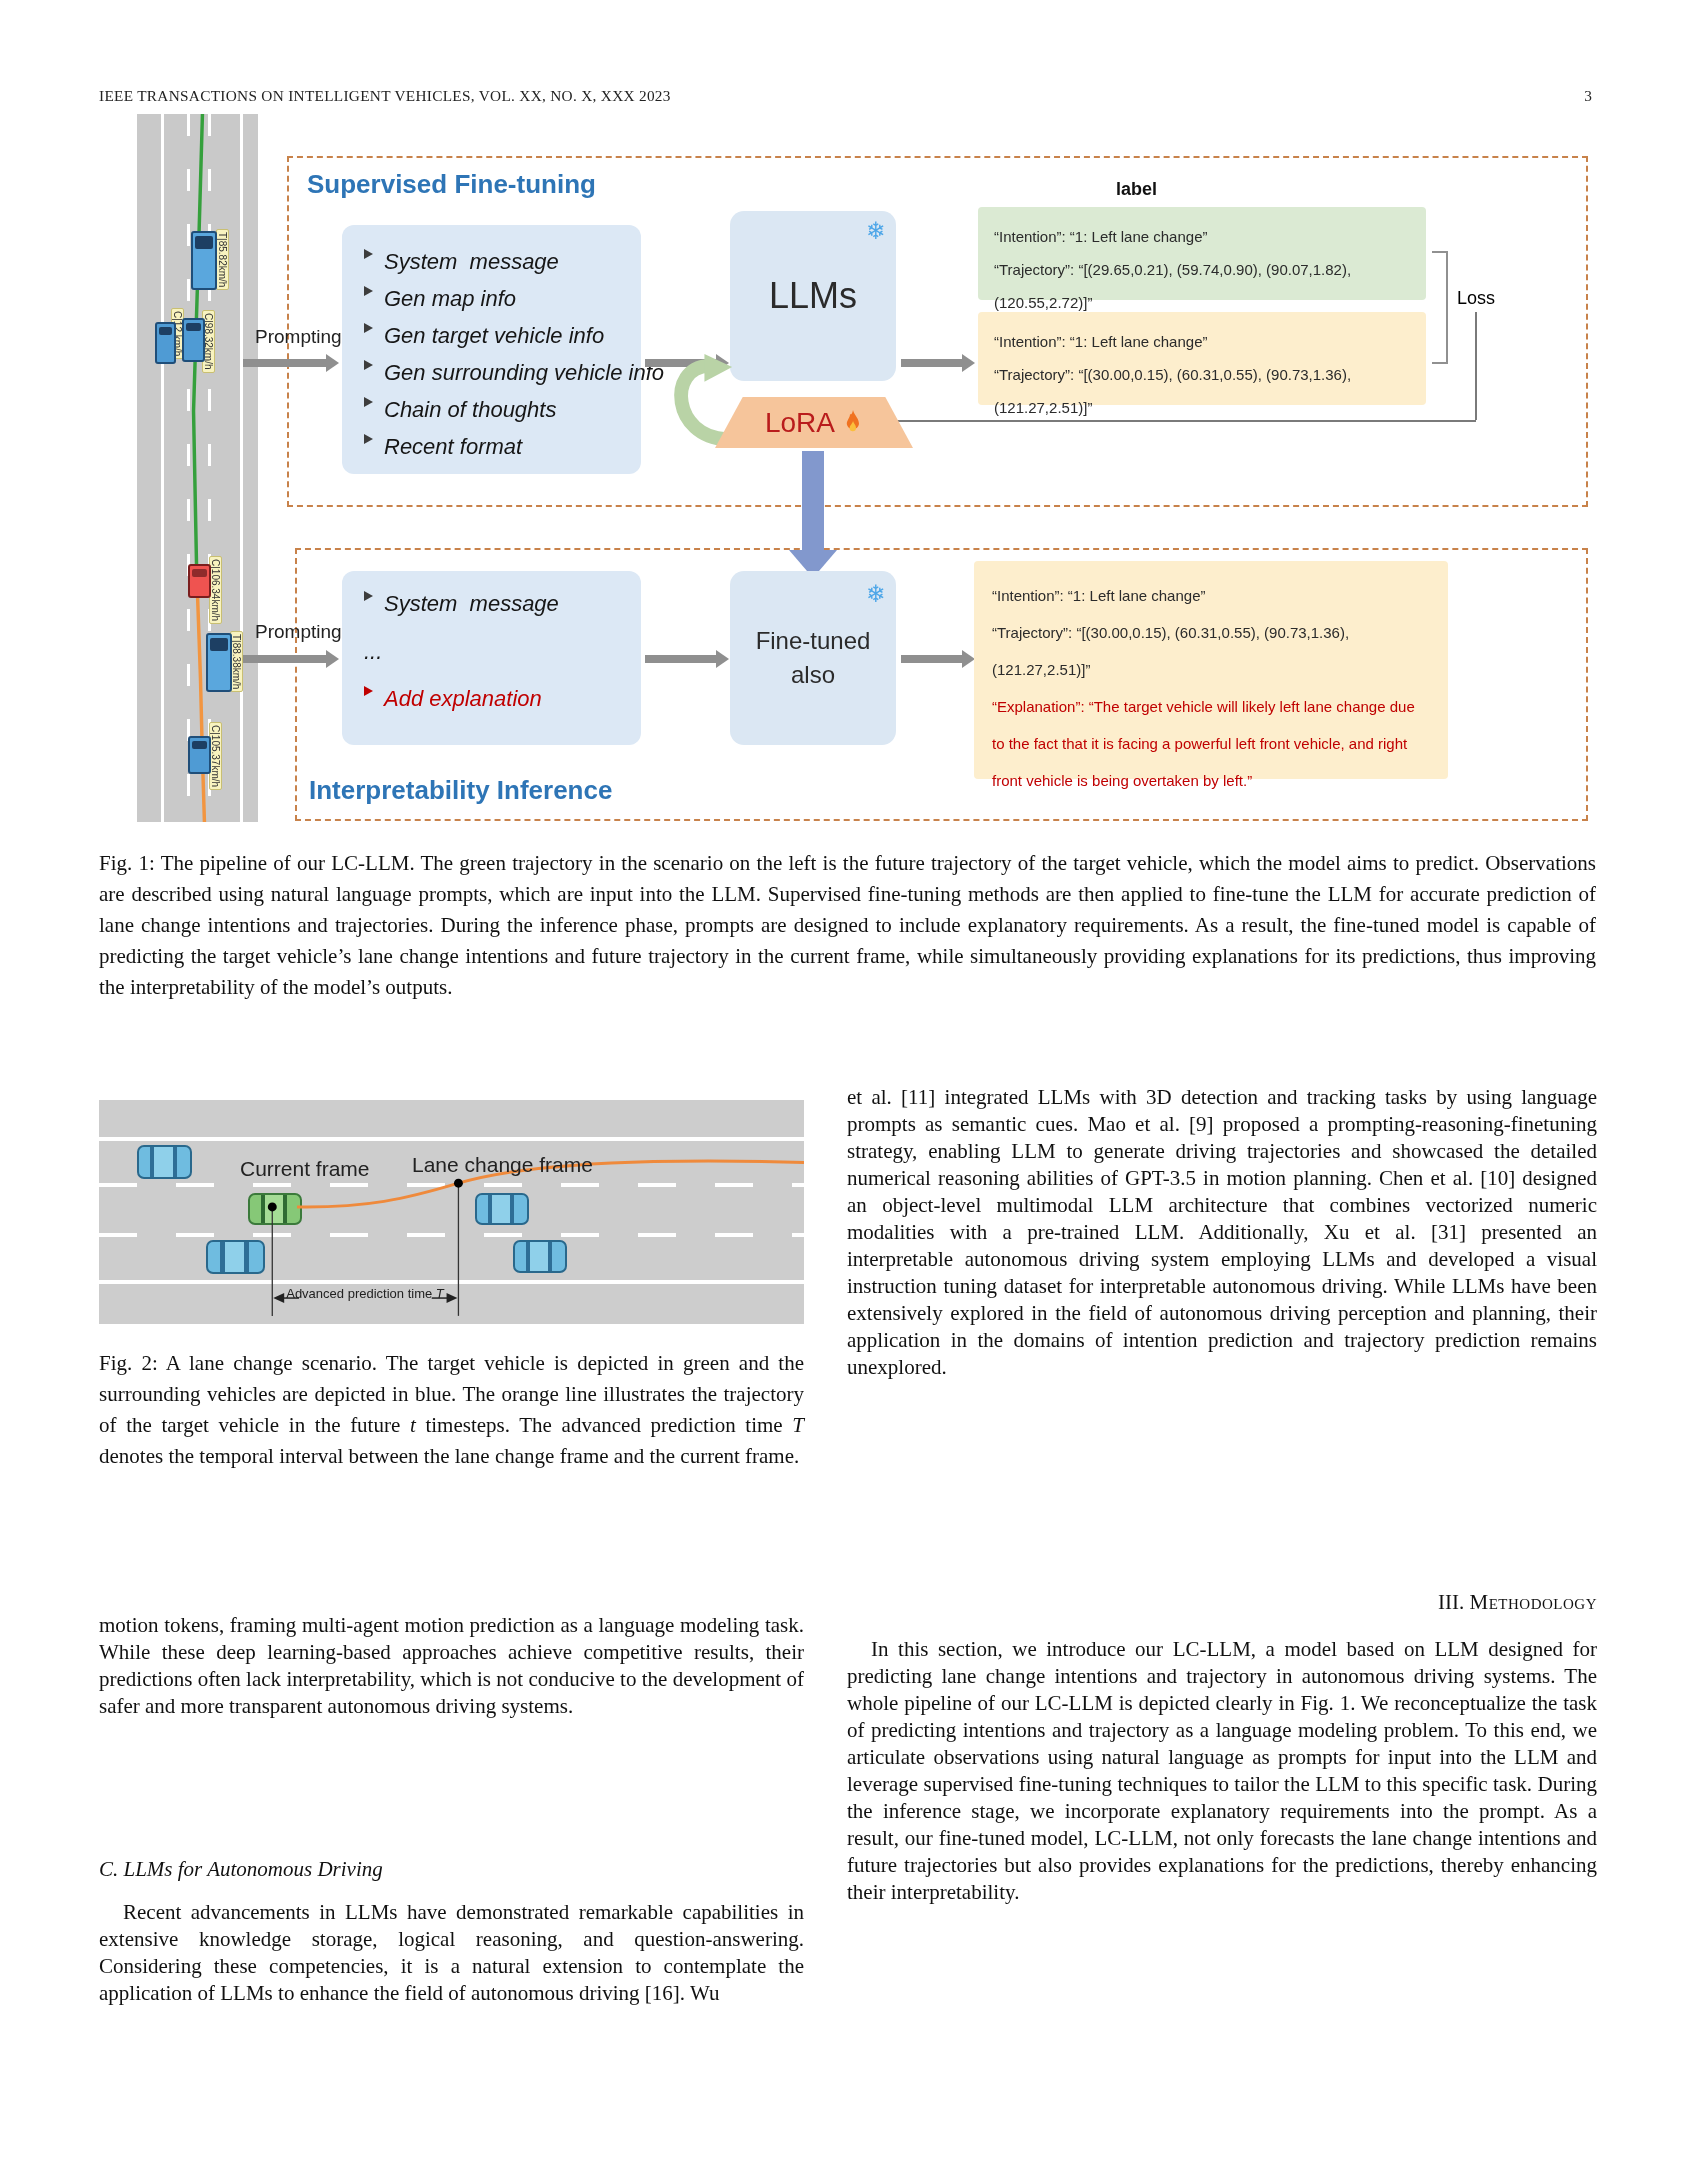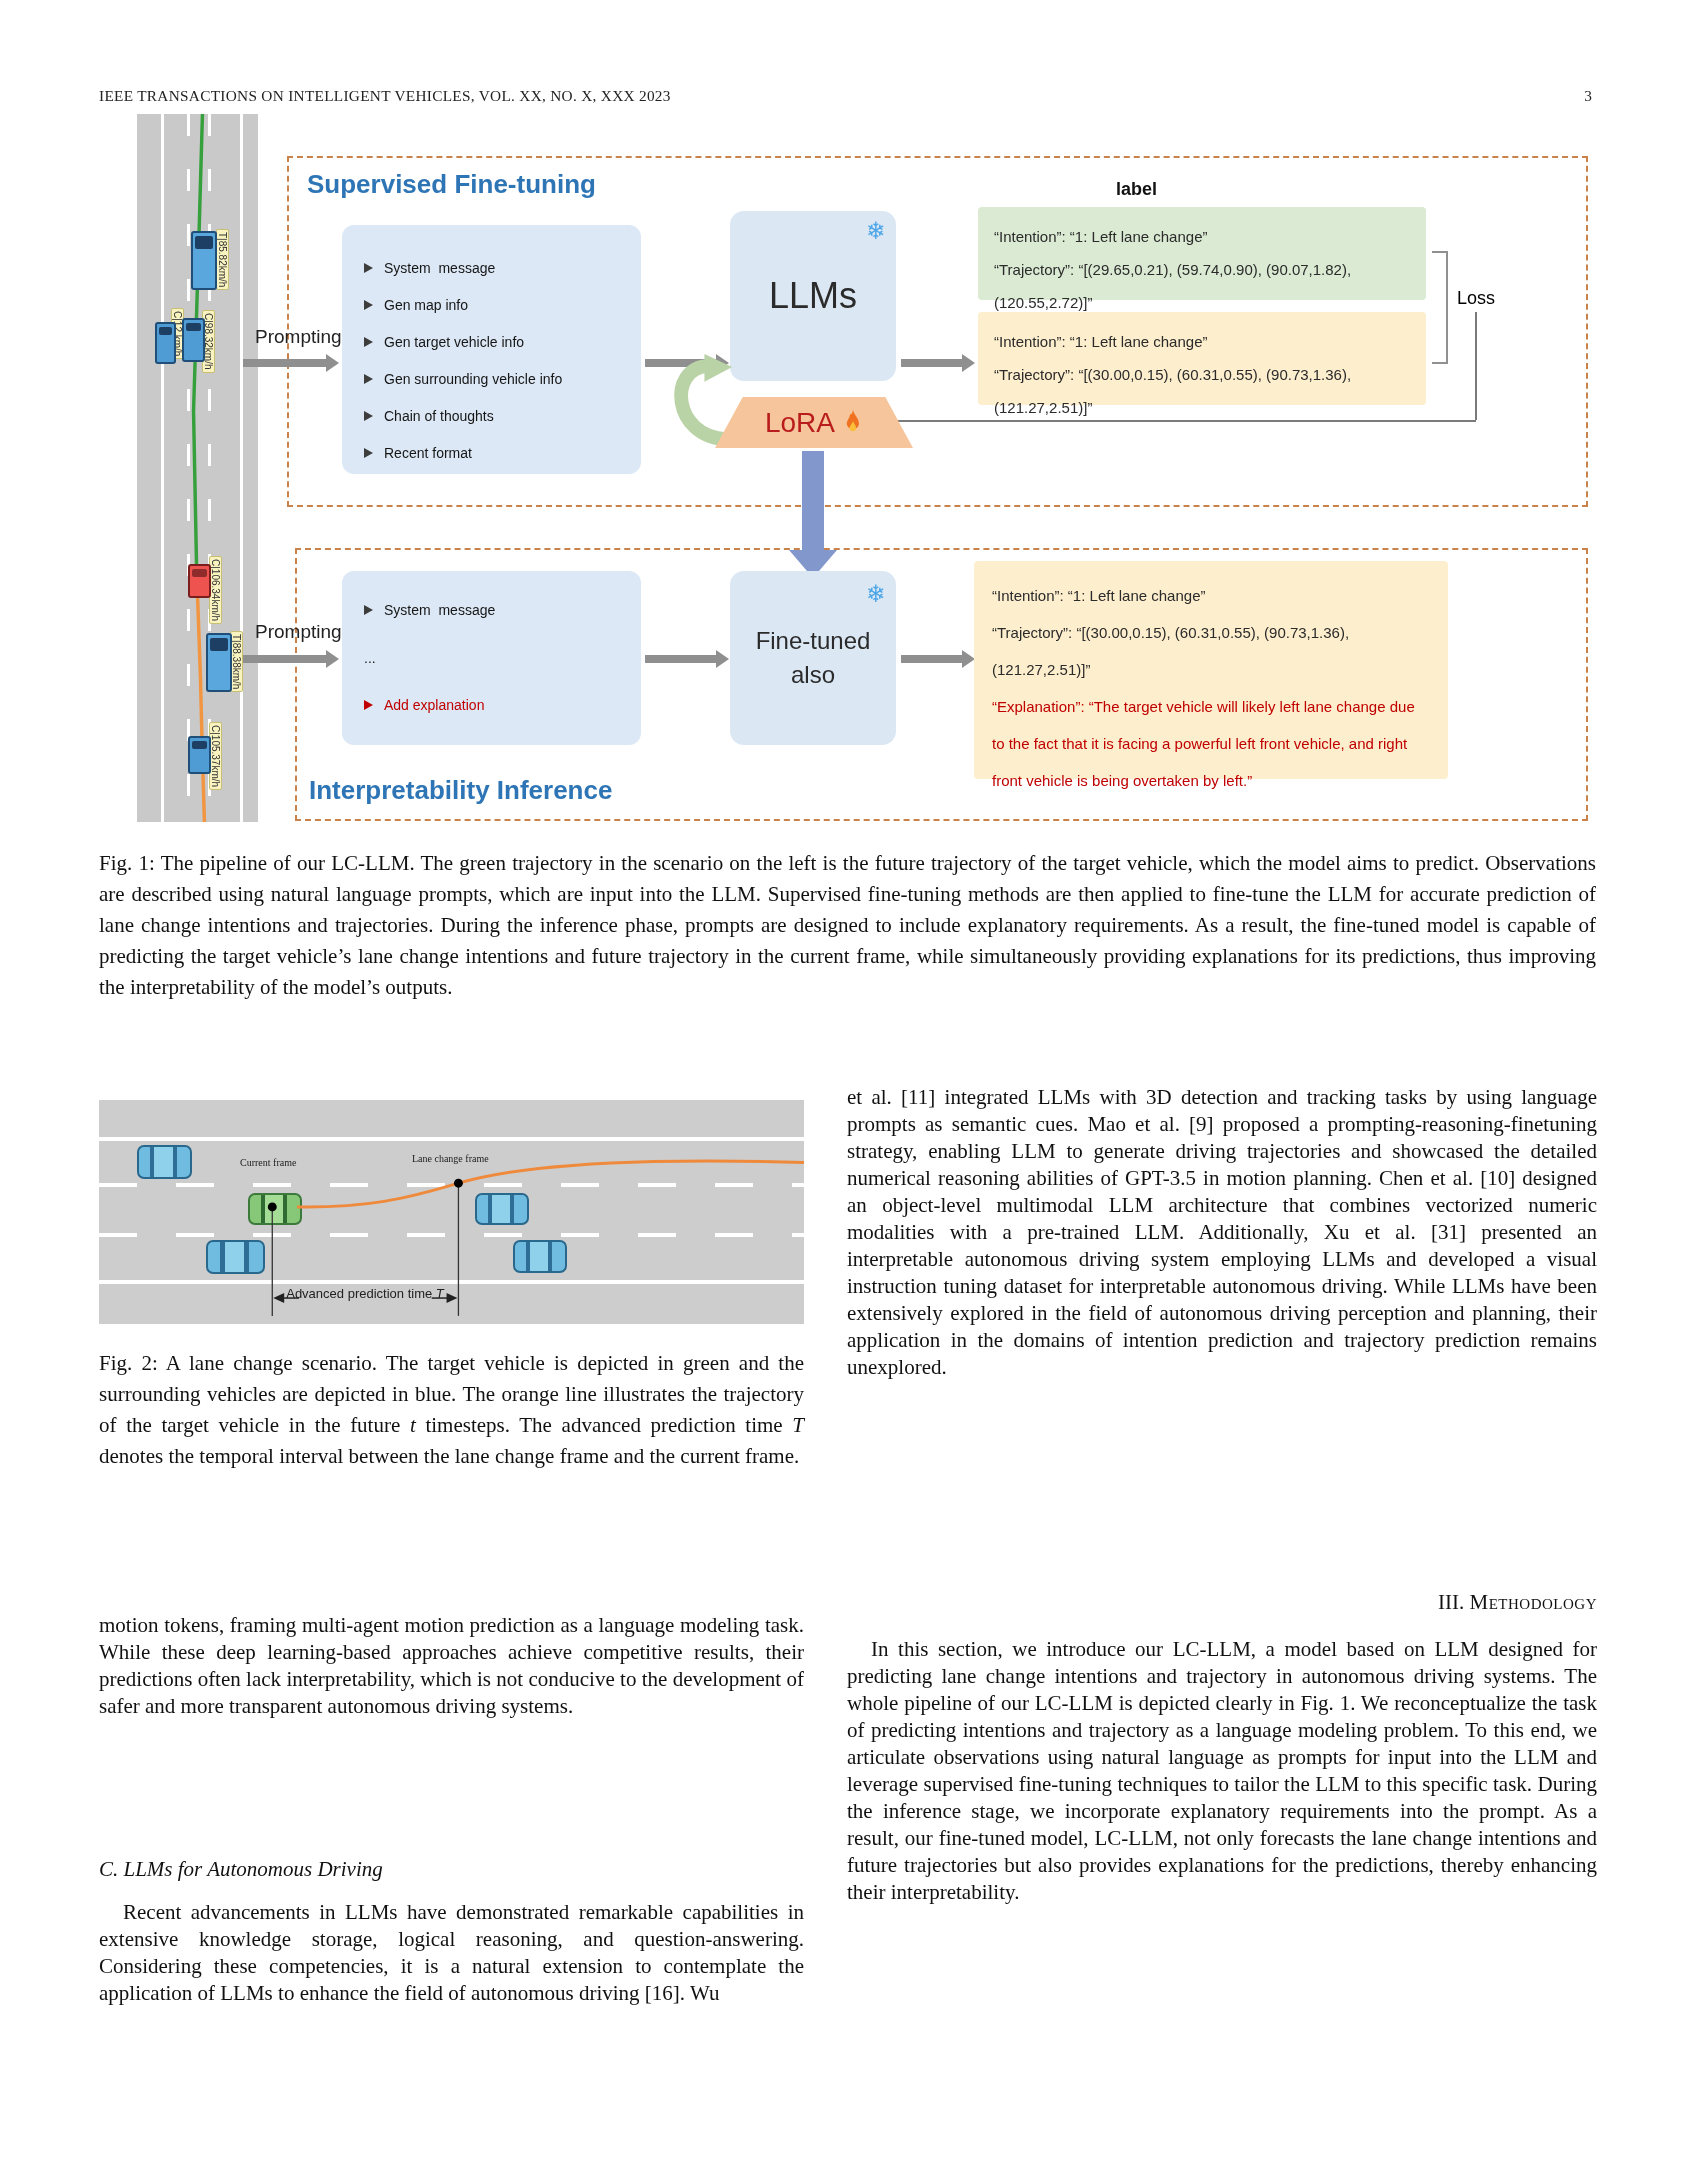--- a/index.html
+++ b/index.html
@@ -29,21 +29,21 @@
   .vlabel{position:absolute;writing-mode:vertical-rl;font-size:10px;line-height:11px;background:#f8f3bf;
           border:1px solid #c9bf72;color:#333;padding:2px 0;border-radius:2px;z-index:1;white-space:nowrap;}
   
   .harrow{position:absolute;height:8px;background:#8f8f8f;}
   .harrow::after{content:"";position:absolute;right:-13px;top:50%;transform:translateY(-50%);
                  border-left:13px solid #8f8f8f;border-top:9px solid transparent;border-bottom:9px solid transparent;}
   .plabel{position:absolute;font-size:19px;color:#222;}
   
   .bluebox{position:absolute;background:#dce8f5;border-radius:12px;}
   .pitems{position:absolute;left:265px;top:135px;}
-  .pitem{display:flex;align-items:center;height:37px;font-size:14px;color:#161616;white-space:pre;}
+  .pitem{display:flex;height:37px;font-size:22px;color:#161616;white-space:pre;font-style:italic;}
   .tri{display:inline-block;width:0;height:0;border-left:9px solid #3d3d3d;border-top:5px solid transparent;
        border-bottom:5px solid transparent;margin-right:11px;flex:none;}
   .tri.red{border-left-color:#c00000;}
   .modelbox{position:absolute;background:#dbe7f3;border-radius:14px;display:flex;flex-direction:column;
             align-items:center;justify-content:center;color:#2b2b2b;}
   .snow{position:absolute;top:6px;right:10px;font-size:24px;color:#4da6e8;font-family:"DejaVu Sans",sans-serif;}
   .lora{position:absolute;left:616px;top:283px;width:198px;height:51px;background:#f6c59b;
         clip-path:polygon(14% 0,86% 0,100% 100%,0 100%);display:flex;align-items:center;justify-content:center;
         gap:8px;font-size:28px;color:#b91c1c;}
   .gbox,.ybox{position:absolute;border-radius:4px;font-size:15px;color:#2b2b2b;padding:13px 16px;line-height:33px;}
@@ -66,21 +66,21 @@
   
   .fig2{position:absolute;left:99px;top:1082px;width:705px;height:242px;font-family:"Liberation Sans",sans-serif;}
   .road2{position:absolute;left:0;top:18px;width:705px;height:224px;background:#cdcdcd;}
   .hl{position:absolute;left:0;right:0;height:4px;}
   .hl.solid{background:#fff;}
   .hl.dash{background-image:repeating-linear-gradient(90deg,#fff 0 38px,transparent 38px 77px);}
   .veh2{position:absolute;border-radius:7px;border:2px solid #29688c;
         background:linear-gradient(90deg,#6fbce0 0 22%,#2e6e96 22% 30%,#8fd0ea 30% 66%,#2e6e96 66% 74%,#6fbce0 74% 100%);}
   .veh2.green{border-color:#3b7a3b;
         background:linear-gradient(90deg,#86c877 0 22%,#2f6b33 22% 30%,#a5dc96 30% 66%,#2f6b33 66% 74%,#86c877 74% 100%);}
-  .f2label{position:absolute;font-size:10px;color:#222;font-family:Liberation Serif, serif;}
+  .f2label{position:absolute;font-size:21px;color:#222;}
   .f2annot{position:absolute;left:173px;width:186px;top:204px;text-align:center;font-size:13px;color:#222;}
   .svgabs{position:absolute;left:0;top:0;}
   
   .cap{position:absolute;font-size:21px;line-height:31px;text-align:justify;color:#111;}
   .para{position:absolute;font-size:21px;line-height:27px;text-align:justify;color:#111;}
   .indent{text-indent:24px;}
   .secheadc{position:absolute;font-size:21px;font-style:italic;color:#111;}
   .secheadiii{position:absolute;font-size:21px;text-align:right;color:#111;}
   .sc{font-variant:small-caps;letter-spacing:0.5px;}
   .it{font-style:italic;}

